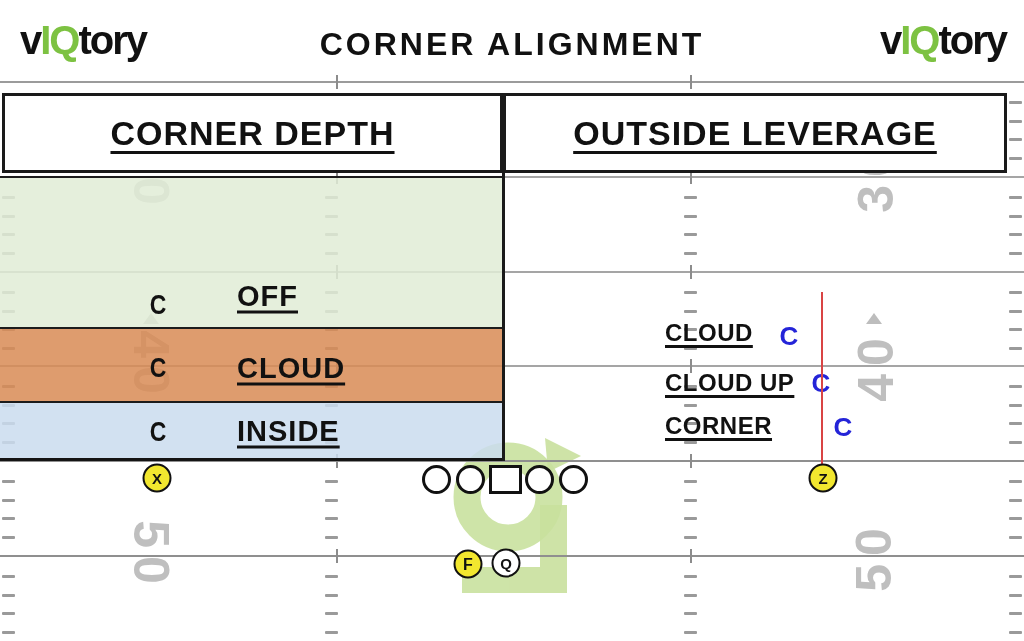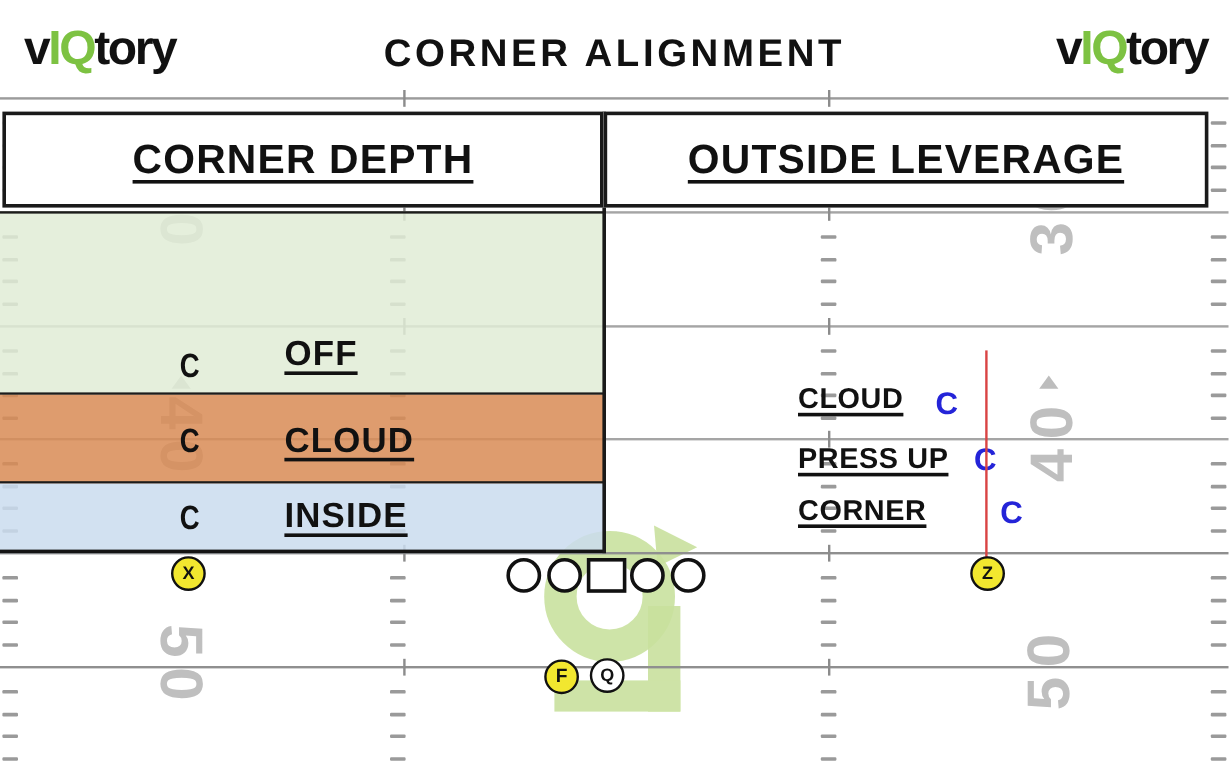--- a/index.html
+++ b/index.html
@@ -229,21 +229,21 @@
 
   <div class="marker-c" style="left:158px;top:305px">C</div>
   <div class="depth-label" style="top:296px">OFF</div>
   <div class="marker-c" style="left:158px;top:368px">C</div>
   <div class="depth-label" style="top:368px">CLOUD</div>
   <div class="marker-c" style="left:158px;top:432px">C</div>
   <div class="depth-label" style="top:431px">INSIDE</div>
 
   <div class="lev-label" style="top:333px">CLOUD</div>
   <div class="lev-c" style="left: 789px; top: 336px; color: rgb(36, 36, 216);">C</div>
-  <div class="lev-label" style="top:383px">PRESS UP</div>
+  <div class="lev-label" style="top:383px">CLOUD UP</div>
   <div class="lev-c" style="left: 821px; top: 383px; color: rgb(36, 36, 216);">C</div>
   <div class="lev-label" style="top:426px">CORNER</div>
   <div class="lev-c" style="left: 843px; top: 427px; color: rgb(36, 36, 216);">C</div>
   <div id="leverage-line" style="background: rgb(217, 68, 68);"></div>
 
   <div class="ol-circle" style="left:422px;top:465px"></div>
   <div class="ol-circle" style="left:456px;top:465px"></div>
   <div class="ol-square"></div>
   <div class="ol-circle" style="left:525px;top:465px"></div>
   <div class="ol-circle" style="left:559px;top:465px"></div>

